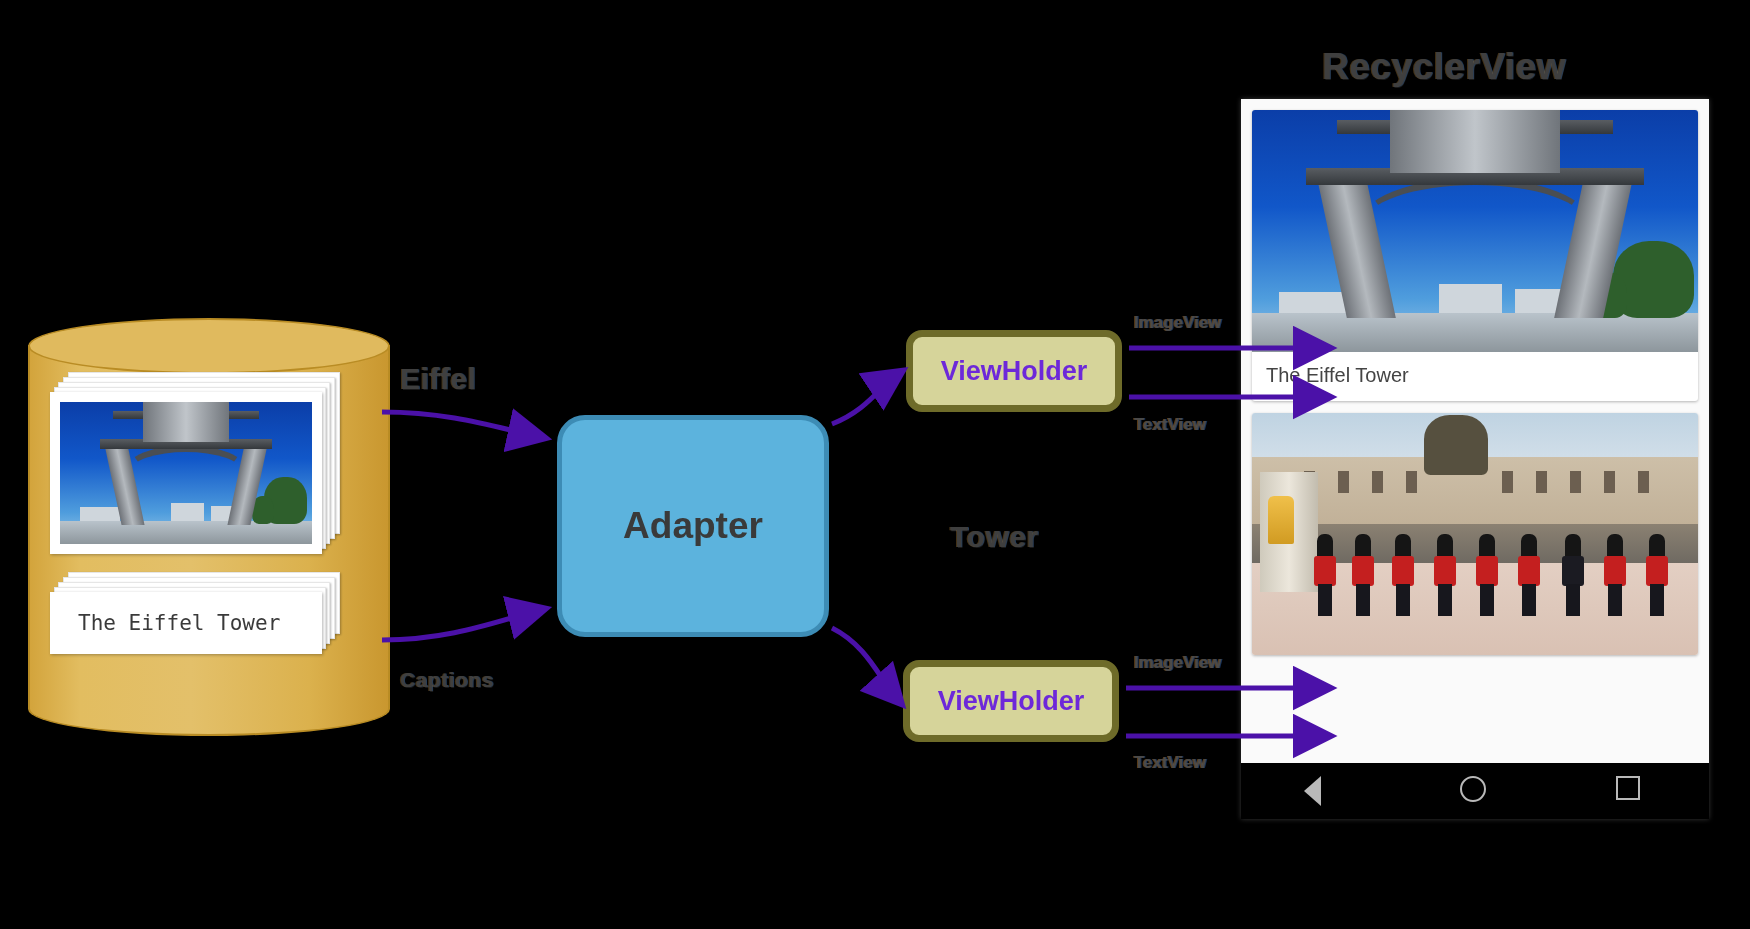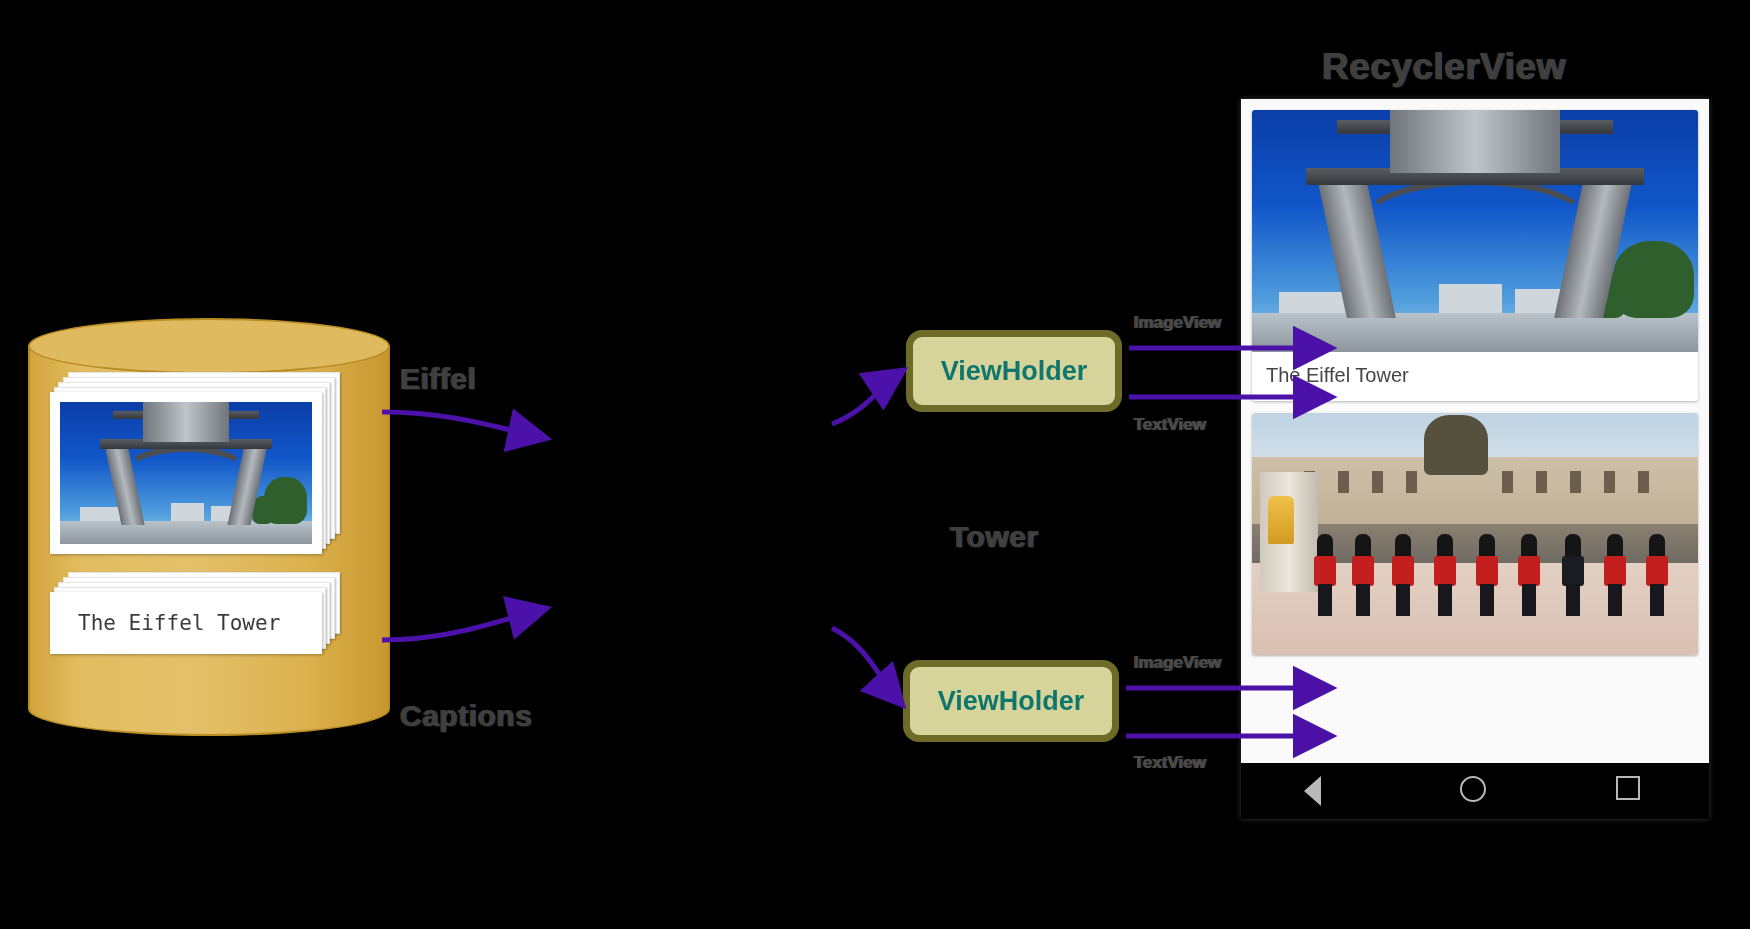--- a/index.html
+++ b/index.html
@@ -22,21 +22,21 @@
     font-weight: bold;
     letter-spacing: 0.5px;
     text-shadow: 1px 1px 0 rgba(255,255,255,0.10),
                  -1px 0 0 rgba(120,90,40,0.55),
                  1px 0 0 rgba(40,90,150,0.45);
     white-space: nowrap;
   }
   #title-data-source { left: 75px;  top: 236px; font-size: 37px; }
   #title-recyclerview { left: 1322px; top: 46px; font-size: 37px; text-align: right; }
   #label-images   { left: 400px; top: 362px; font-size: 30px; }
-  #label-captions { left: 400px; top: 699px; font-size: 30px; }
+  #label-captions { left: 400px; top: 668px; font-size: 21px; }
   #label-rows     { left: 950px; top: 520px; font-size: 30px; }
 
   .minilabel {
     position: absolute;
     color: #4a4a4a;
     font-size: 17px;
     font-weight: bold;
     white-space: nowrap;
     text-shadow: -1px 0 0 rgba(150,100,40,0.6), 1px 0 0 rgba(40,90,160,0.55);
   }
@@ -160,21 +160,21 @@
   }
 
   
   .viewholder {
     position: absolute;
     width: 216px; height: 82px;
     background: #d6d49a;
     border: 7px solid #6e6b29;
     border-radius: 16px;
     display: flex; align-items: center; justify-content: center;
-    color: #0f766e; font-size: 27px; font-weight: bold;
+    color: #6d28d9; font-size: 27px; font-weight: bold;
     box-shadow: 2px 3px 5px rgba(0,0,0,0.4);
   }
   #viewholder-1 { left: 906px; top: 330px; }
   #viewholder-2 { left: 903px; top: 660px; }
 
   
   #device {
     position: absolute;
     left: 1241px; top: 99px;
     width: 468px; height: 720px;
@@ -322,20 +322,23 @@
     <div class="sheet" style="left:4px;  top:15px;width:272px; height:62px;"></div>
     <div class="caption-card" style="top:20px;">
       <span>The Eiffel Tower</span>
     </div>
   </div>
 
   <div class="heading" id="label-images">Eiffel</div>
   <div class="heading" id="label-captions">Captions</div>
   <div class="heading" id="label-rows">Tower</div>
 
+  <div id="adapter-box">
+    <span>Adapter</span>
+  </div>
 
   <div class="viewholder" id="viewholder-1">
     <span>ViewHolder</span>
   </div>
   <div class="viewholder" id="viewholder-2">
     <span>ViewHolder</span>
   </div>
 
   <div class="minilabel" id="lbl-imageview-1">ImageView</div>
   <div class="minilabel" id="lbl-textview-1">TextView</div>

